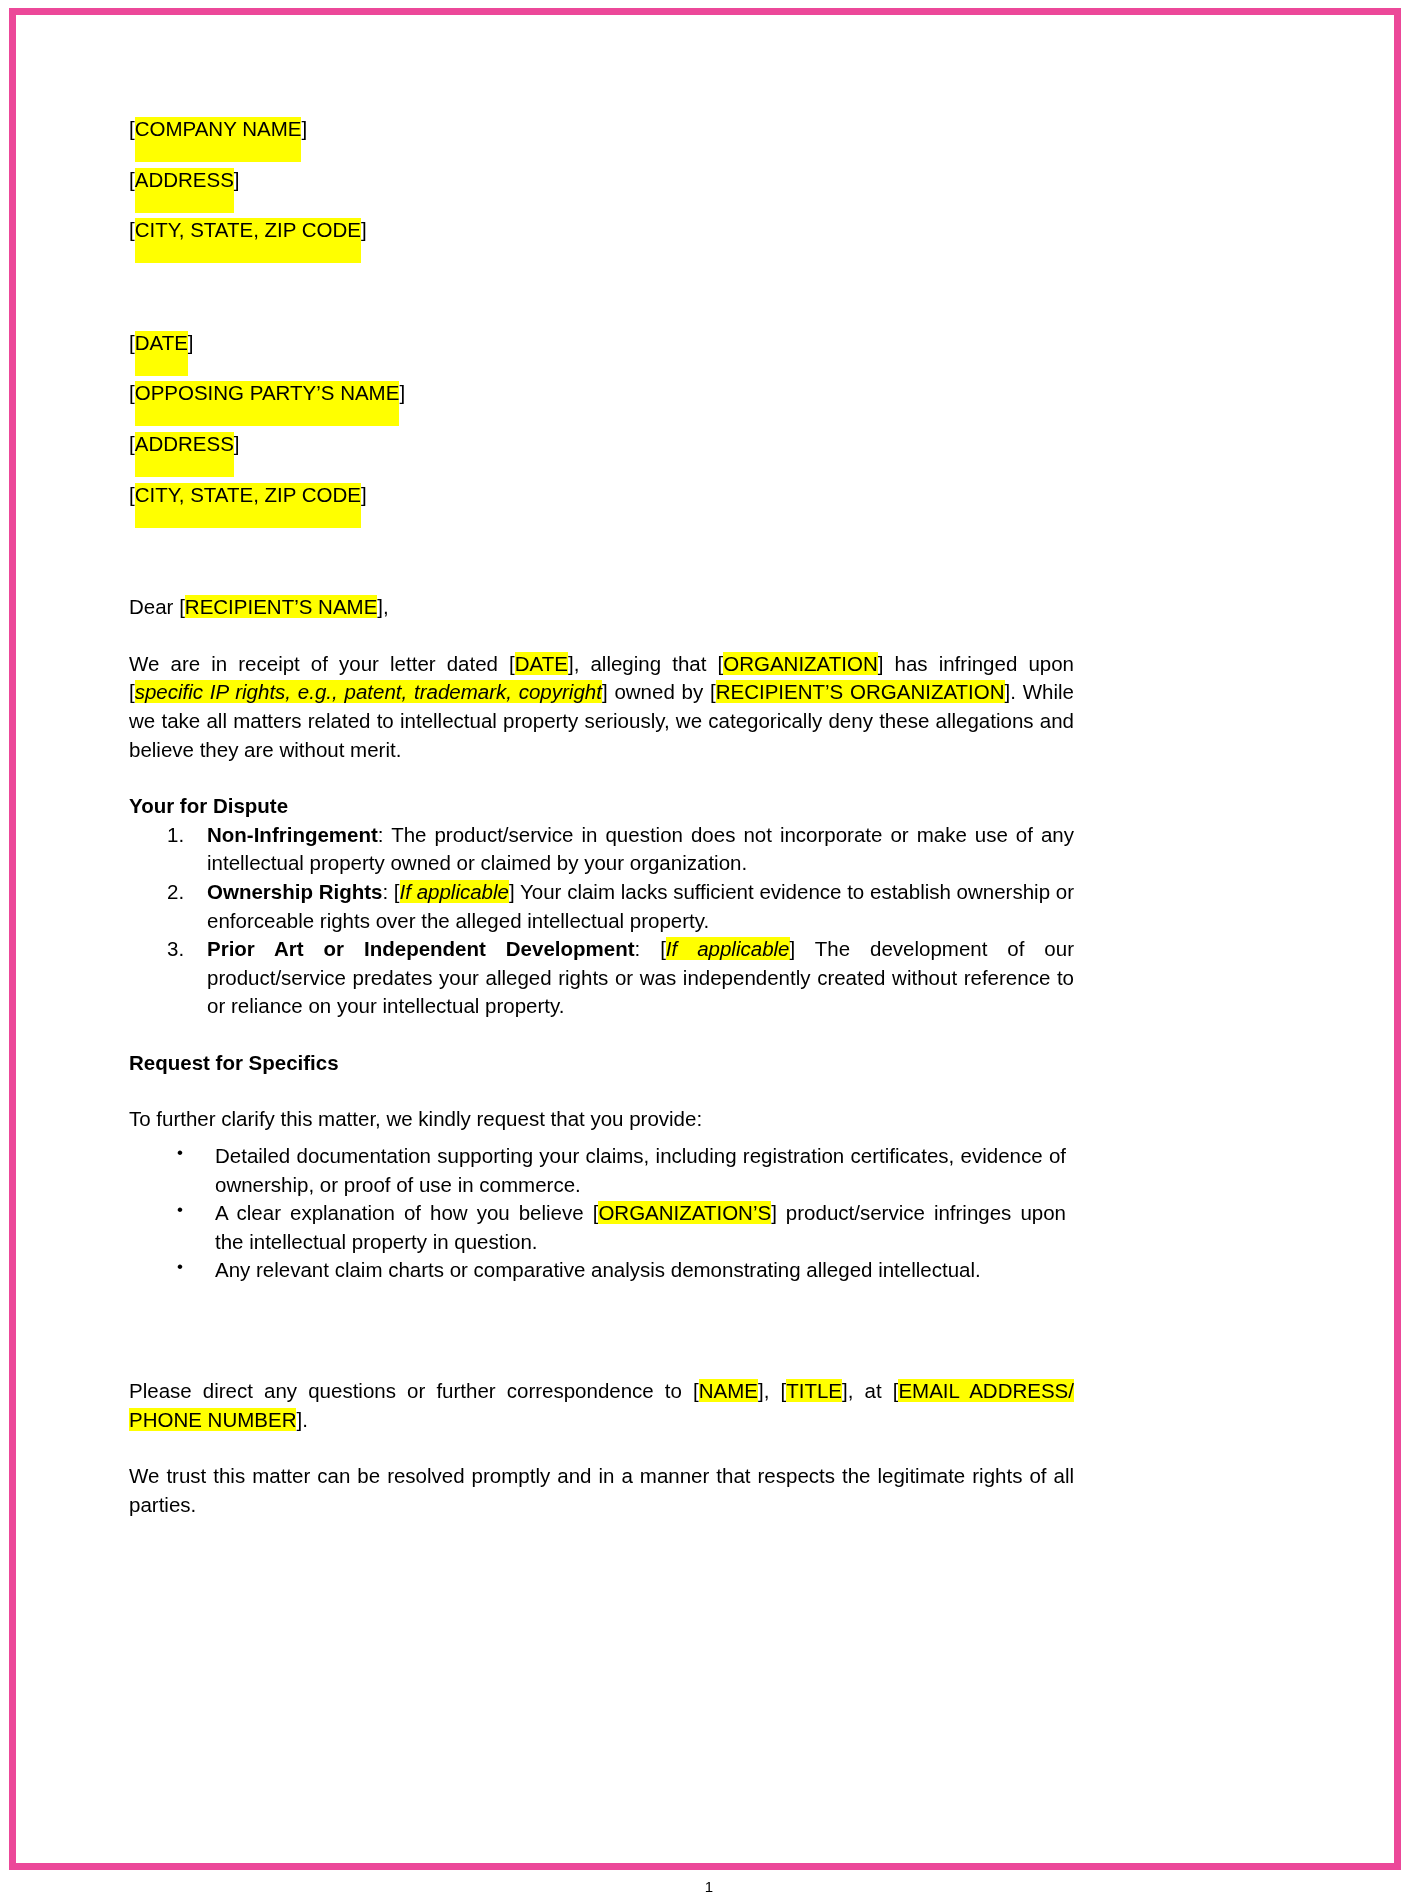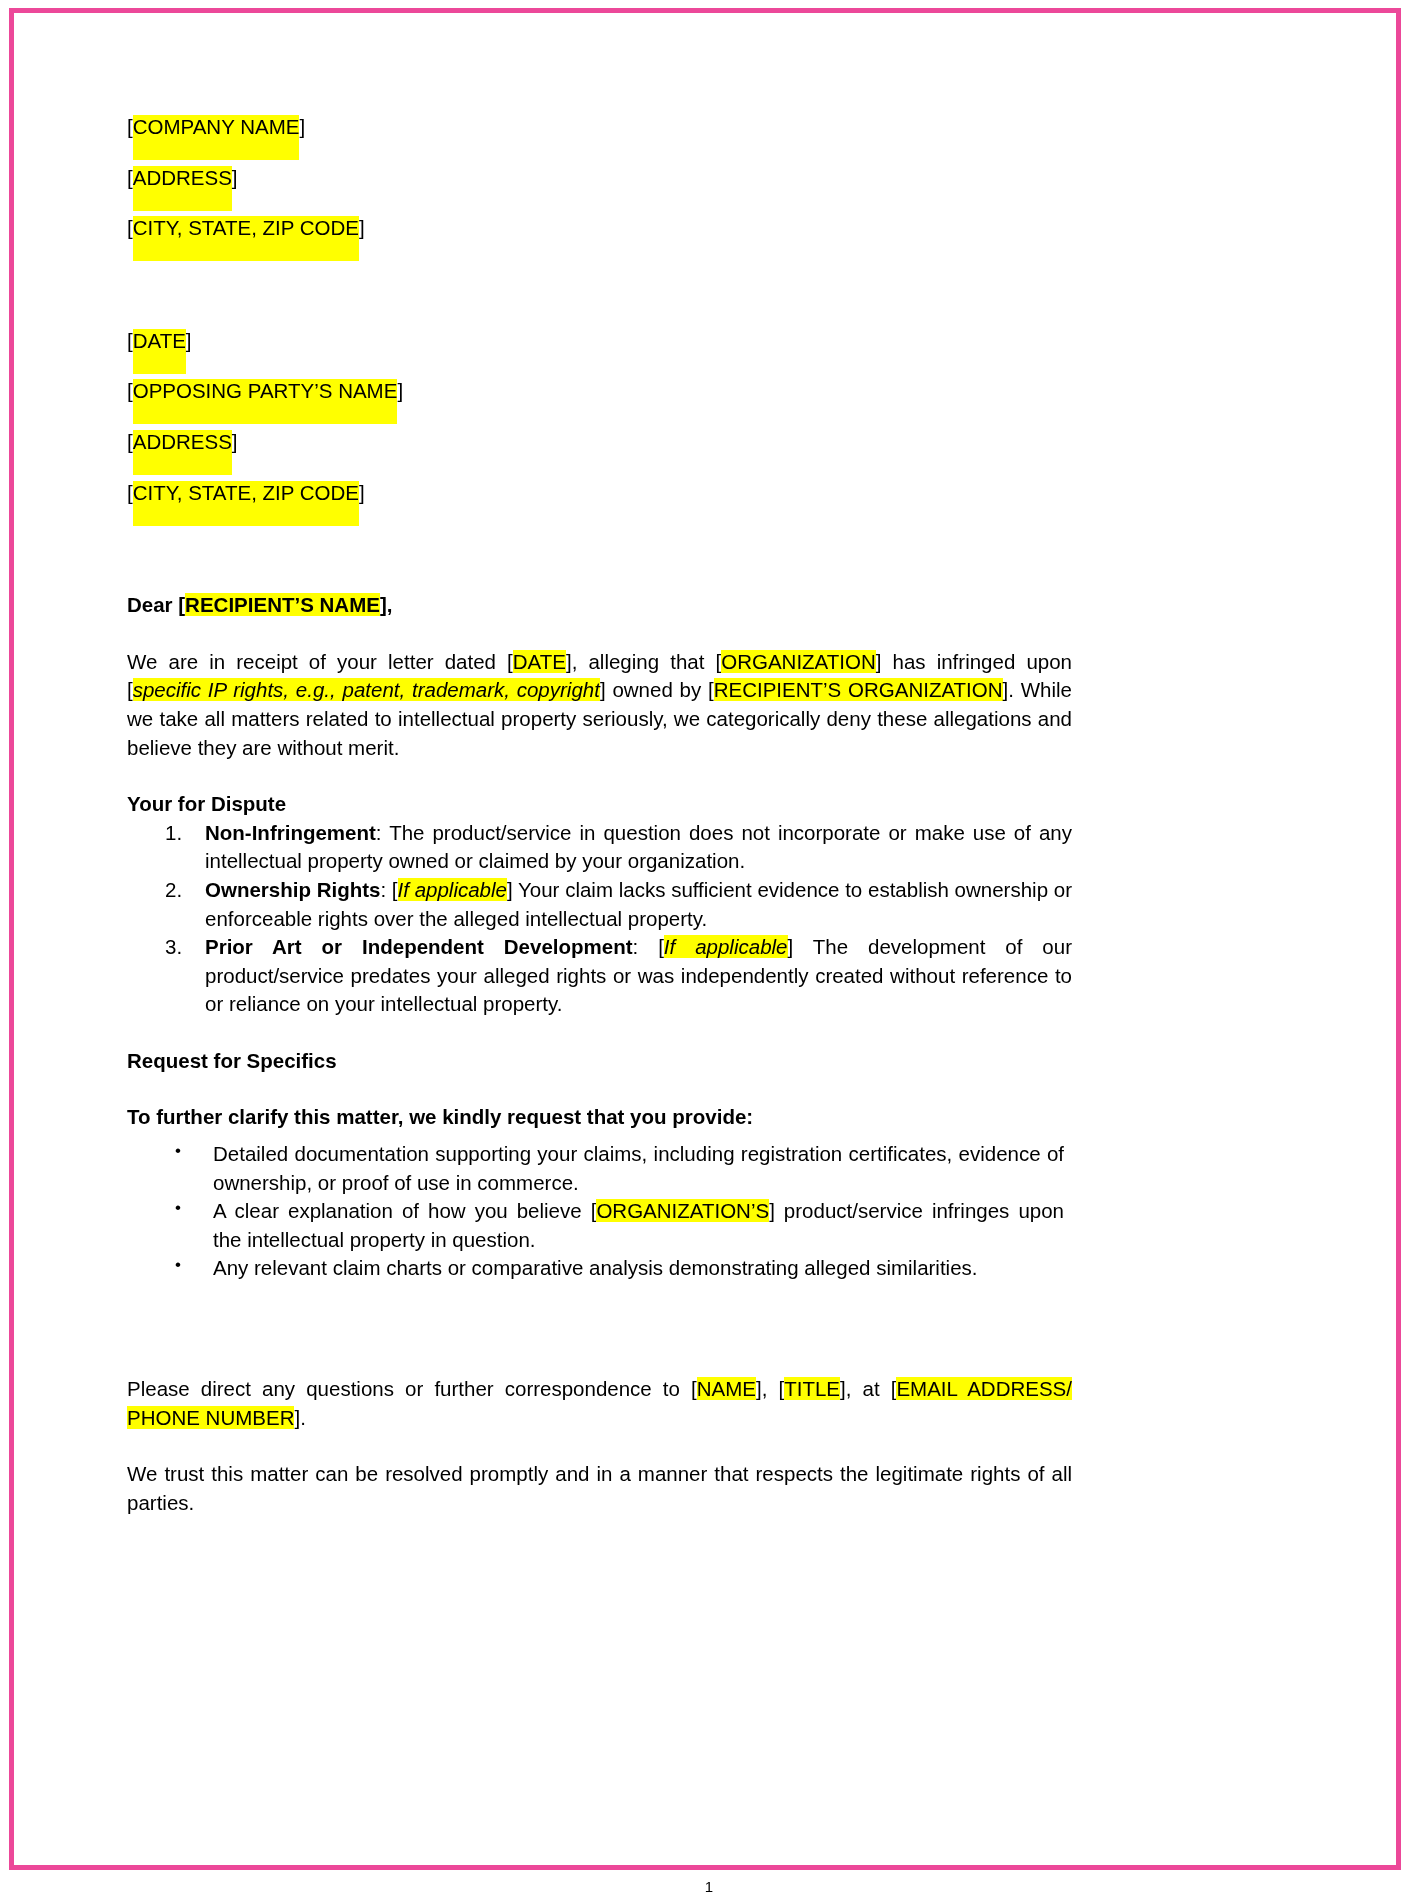--- a/index.html
+++ b/index.html
@@ -15,42 +15,42 @@
     overflow: hidden;
   }
 
   
   .page-frame {
     position: absolute;
     left: 9px;
     top: 8px;
     width: 1392px;
     height: 1862px;
-    border: 5px solid #ec4899;
+    border: 7px solid #ec4899;
     box-sizing: border-box;
     background: #ffffff;
   }
 
   .page-inner {
     position: absolute;
     left: 113px;
     top: 100px;
     width: 945px;
   }
 
   
   .para {
     font-size: 20.5px;
     line-height: 28.6px;
     text-align: justify;
     text-justify: inter-word;
     margin: 0 0 0 0;
     hyphens: none;
   }
-  .para.left { text-align: left; font-weight: bold; }
+  .para.left { text-align: left; }
 
   .spacer { height: 28px; }
   .spacer-sm { height: 18px; }
   .spacer-lg { height: 46px; }
 
   .addr-line {
     font-size: 20.5px;
     line-height: 28.6px;
     margin: 0;
     white-space: nowrap;
@@ -185,21 +185,21 @@
 
     <p class="heading">Request for Specifics</p>
 
     <div class="spacer"></div>
 
     <p class="para left">To further clarify this matter, we kindly request that you provide:</p>
 
     <ul class="bul-list">
       <li><span>Detailed documentation supporting your claims, including registration certificates, evidence of ownership, or proof of use in commerce.</span></li>
       <li><span>A clear explanation of how you believe [</span><span class="hl">ORGANIZATION’S</span><span>] product/service infringes upon the intellectual property in question.</span></li>
-      <li><span>Any relevant claim charts or comparative analysis demonstrating alleged similarities.</span></li>
+      <li><span>Any relevant claim charts or comparative analysis demonstrating alleged intellectual.</span></li>
     </ul>
 
     <div class="spacer"></div>
 
 
     <div class="spacer"></div>
 
 
     <div class="spacer"></div>
 

